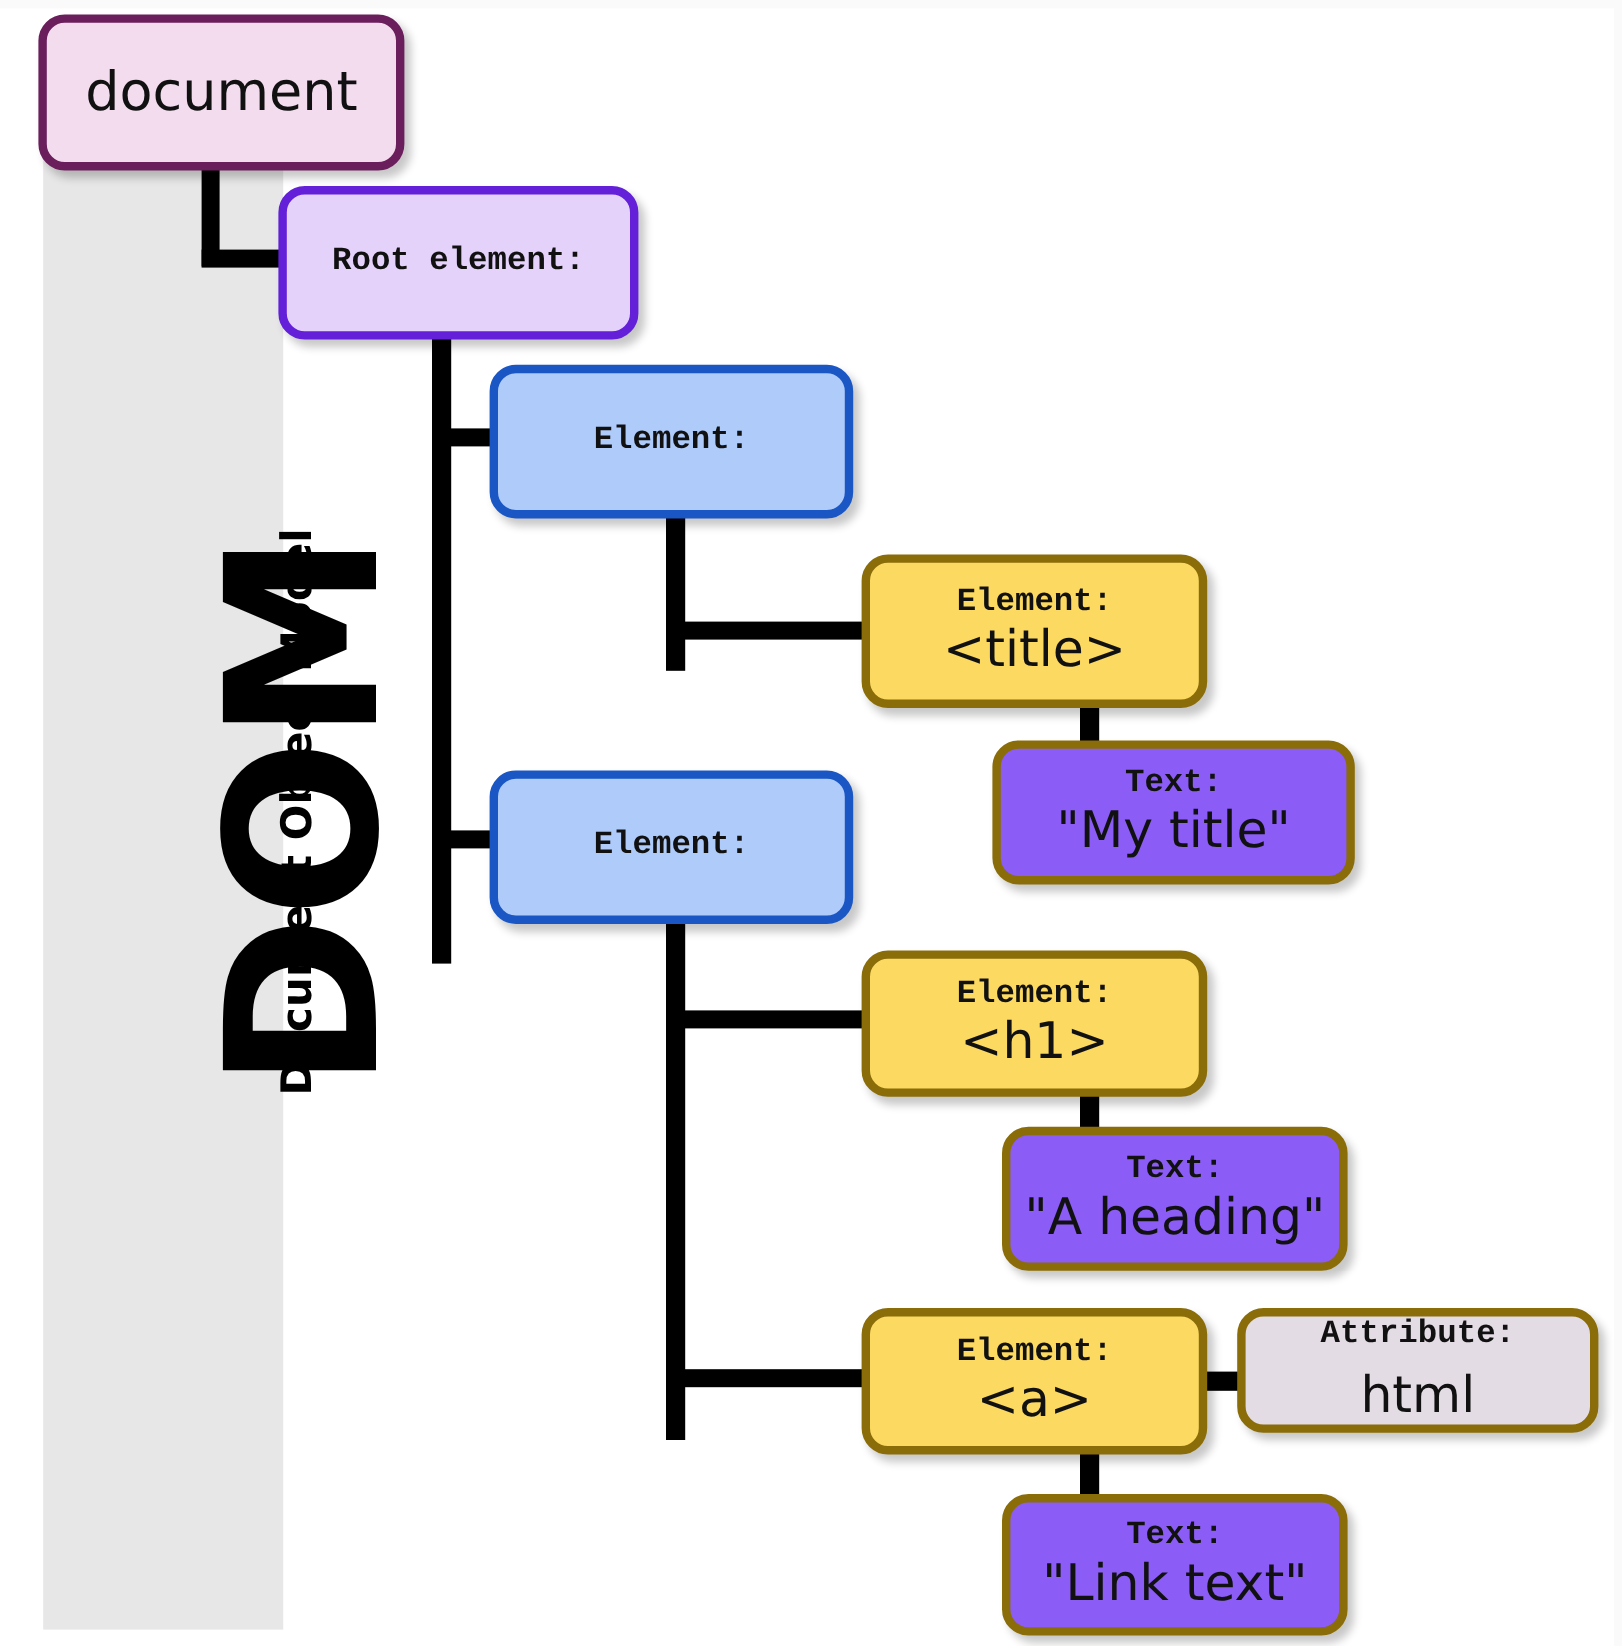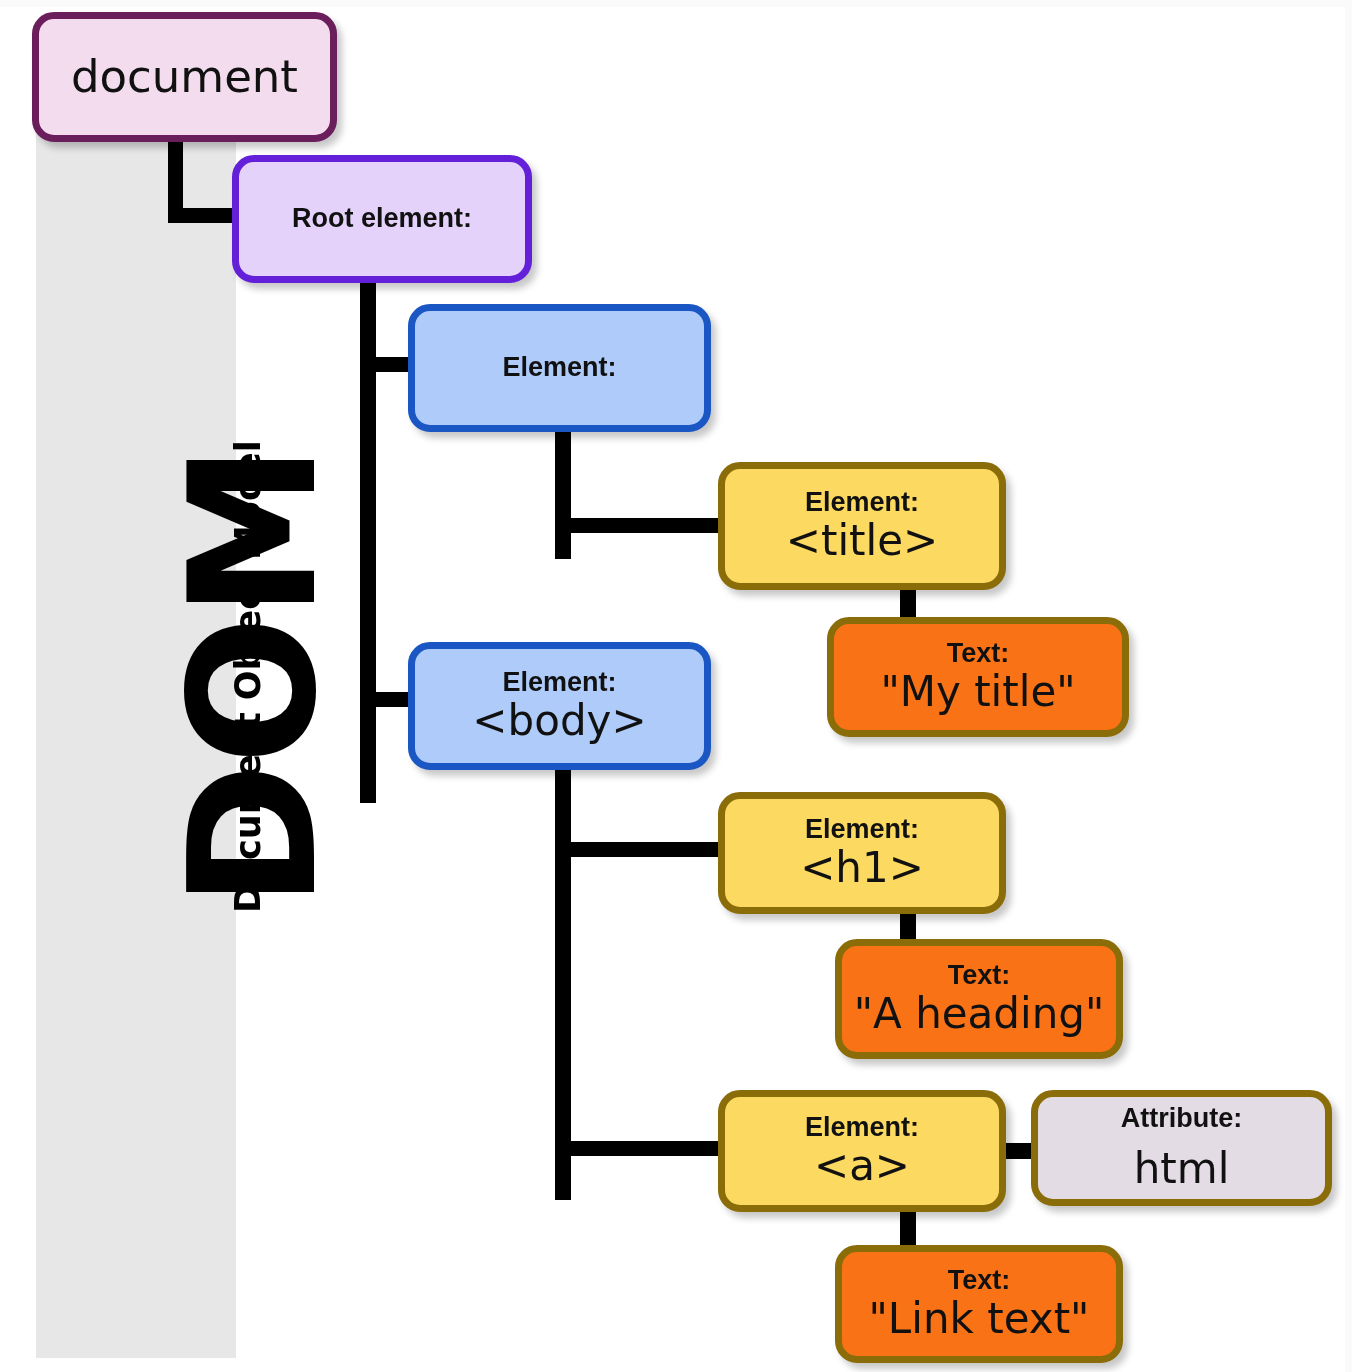--- a/index.html
+++ b/index.html
@@ -78,41 +78,41 @@
     box-shadow: 5px 6px 7px rgba(0,0,0,0.22);
     padding: 0 10px;
   }
   .node .kind {
     font-size: 27px;
     font-weight: 600;
     color: #111;
     line-height: 1.05;
     margin-bottom: 2px;
     text-align: center;
-    font-family: Liberation Sans, sans-serif;
+    font-family: Liberation Mono, monospace;
   }
   .node .val {
     font-size: 42px;
     font-weight: 400;
     color: #111;
     line-height: 1.1;
     text-align: right;
     white-space: nowrap;
     font-family: "DejaVu Sans", sans-serif;
   }
   .node.single .val {
     font-size: 45px;
   }
 
   
   .pal-document { background: #f4dcef; border-color: #6b1e5c; border-width: 7px; }
   .pal-root     { background: #e4d2fa; border-color: #6320d8; border-width: 7px; }
   .pal-element  { background: #aecbfa; border-color: #1a56c4; border-width: 7px; }
   .pal-tag      { background: #fcd961; border-color: #8a6d09; border-width: 7px; }
-  .pal-text     { background: #f97316; border-color: #8a6d09; border-width: 7px; }
+  .pal-text     { background: #8b5cf6; border-color: #8a6d09; border-width: 7px; }
   .pal-attr     { background: #e4dce4; border-color: #8a6d09; border-width: 7px; }
 </style>
 </head>
 <body>
 
 <div id="canvas">
 
   <div id="sidebar">
     <div class="side-label" id="dom-big">DOM</div>
     <div class="side-label" id="dom-long">Document Object Model</div>
@@ -157,39 +157,38 @@
     <span class="val">&lt;title&gt;</span>
   </div>
 
   <div class="node pal-text" style="left:827px; top:610px; width:302px; height:120px;">
     <span class="kind">Text:</span>
     <span class="val">"My title"</span>
   </div>
 
   <div class="node pal-element" style="left:408px; top:635px; width:303px; height:128px;">
     <span class="kind">Element:</span>
-    <span class="val">&lt;body&gt;</span>
   </div>
 
   <div class="node pal-tag" style="left:718px; top:785px; width:288px; height:122px;">
     <span class="kind">Element:</span>
     <span class="val">&lt;h1&gt;</span>
   </div>
 
   <div class="node pal-text" style="left:835px; top:932px; width:288px; height:120px;">
     <span class="kind">Text:</span>
     <span class="val">"A heading"</span>
   </div>
 
   <div class="node pal-tag" style="left:718px; top:1083px; width:288px; height:122px;">
     <span class="kind">Element:</span>
     <span class="val">&lt;a&gt;</span>
   </div>
 
-  <div class="node pal-attr" style="left:1031px; top:1083px; width:301px; height:116px;gap:11px;">
+  <div class="node pal-attr" style="left:1031px; top:1083px; width:301px; height:104px;gap:11px;">
     <span class="kind">Attribute:</span>
     <span class="val">html</span>
   </div>
 
   <div class="node pal-text" style="left:835px; top:1238px; width:288px; height:118px;">
     <span class="kind">Text:</span>
     <span class="val">"Link text"</span>
   </div>
 
 </div>

